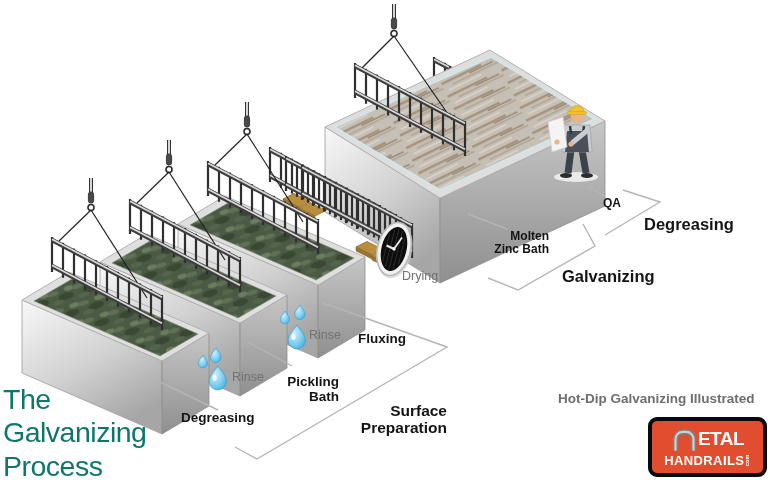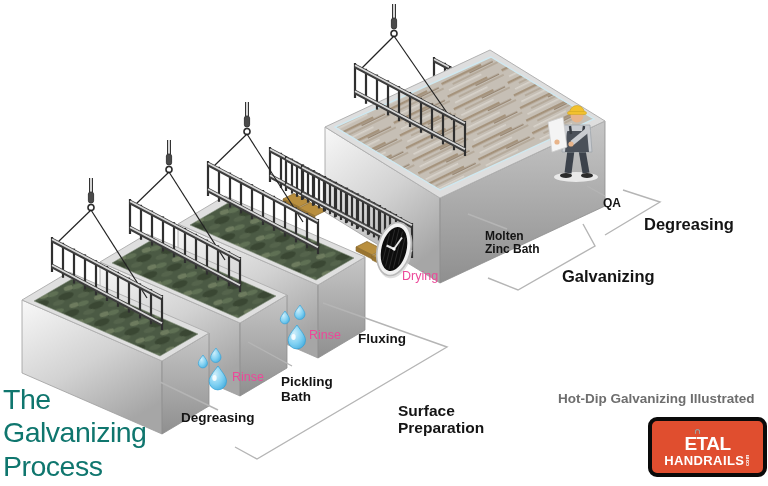--- a/index.html
+++ b/index.html
@@ -1,32 +1,32 @@
 <!DOCTYPE html>
 <html><head>
 <meta charset="utf-8">
 <style>
   html,body{margin:0;padding:0;background:#fff;}
   #stage{position:relative;width:768px;height:486px;background:#ffffff;overflow:hidden;
          font-family:"Liberation Sans",sans-serif;}
   #scene{position:absolute;left:0;top:0;}
   .lbl{position:absolute;color:#141414;font-weight:700;font-size:13.5px;line-height:1.12;white-space:nowrap;}
-  .lbl.center{text-align:left;white-space:normal;}
-  .lbl.reg{font-weight:400;color:#ec4899;font-size:12.5px;}
+  .lbl.center{text-align:right;white-space:normal;}
+  .lbl.reg{font-weight:400;color:#737373;font-size:12.5px;}
   .lbl.big{font-size:16.5px;}
-  .lbl.mid{font-size:15.5px;margin-left:47px;}
+  .lbl.mid{font-size:15.5px;}
   .lbl.sm{font-size:12px;}
   #title{position:absolute;left:3px;top:383px;width:175px;font-size:28.5px;font-weight:400;
          color:#0f766e;line-height:1.17;letter-spacing:-0.5px;}
   #caption{position:absolute;left:558px;top:391px;font-size:13.5px;color:#6e6e6e;font-weight:700;}
   
   #logo{position:absolute;left:648px;top:417px;width:119px;height:60px;box-sizing:border-box;
         background:#e04e2f;border:4px solid #0a0a0a;border-radius:9px;
         display:flex;flex-direction:column;align-items:center;justify-content:center;}
-  #logo .row1{display:flex;align-items:flex-start;height:24px;margin-top:2px;flex-direction:column;}
+  #logo .row1{display:flex;align-items:flex-start;height:24px;margin-top:2px;}
   #logo .row1 .metal{color:#fff;font-weight:700;font-size:19px;letter-spacing:-0.5px;line-height:1;}
   #logo .row2{display:flex;align-items:flex-start;margin-top:1px;}
   #logo .row2 .hand{color:#fff;font-weight:700;font-size:13px;letter-spacing:0.4px;line-height:1;}
   #logo .row2 .tld{color:#fff;font-weight:700;font-size:5.5px;line-height:1;
                    writing-mode:vertical-rl;transform:rotate(180deg);margin-left:1px;height:13px;
                    text-align:center;}
 </style>
 </head>
 <body>
 

